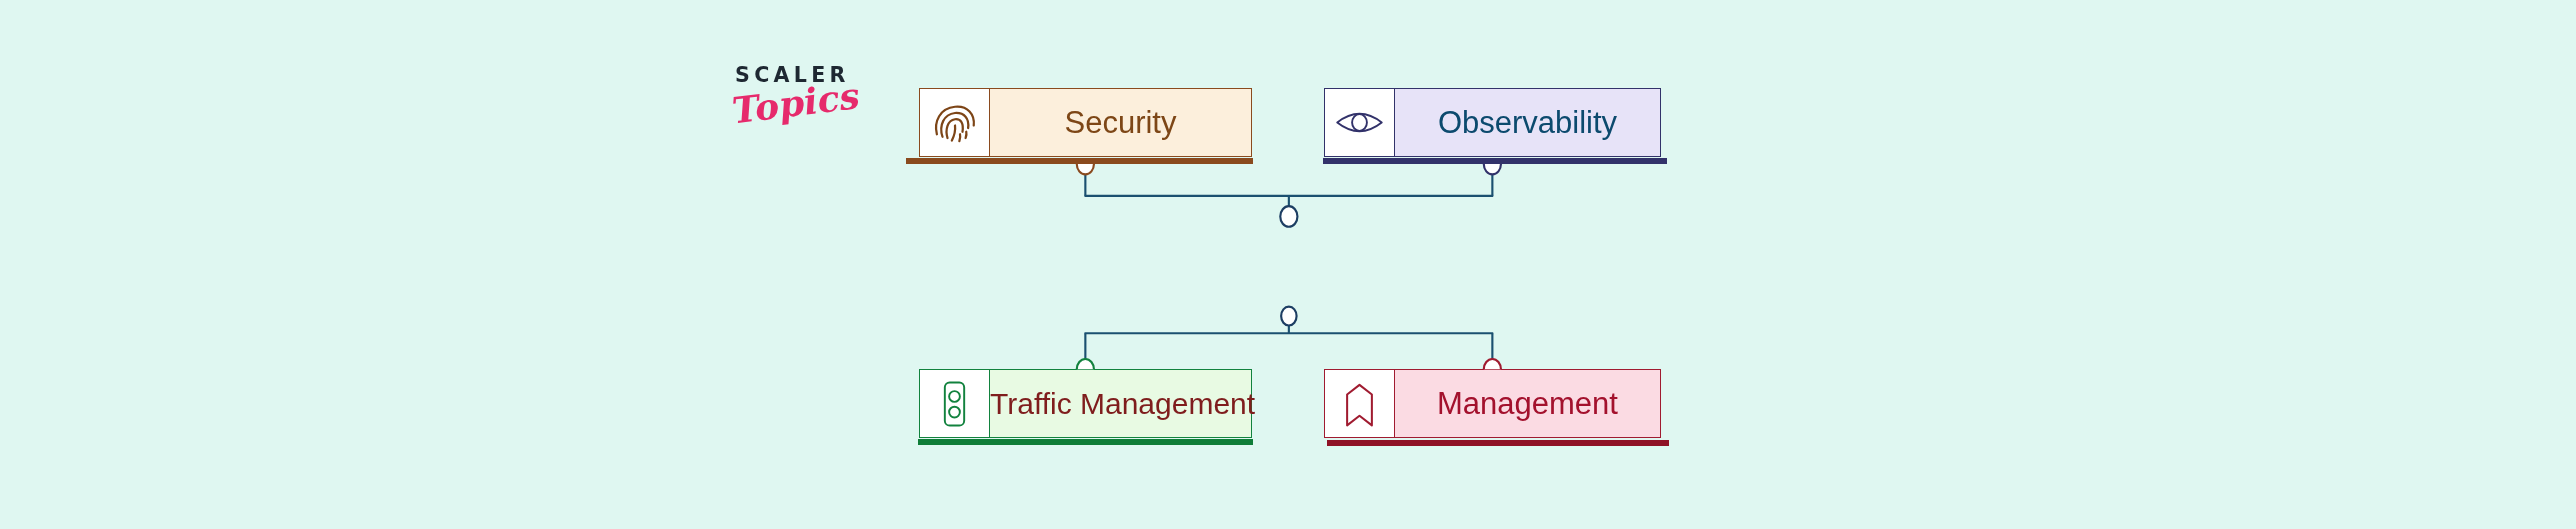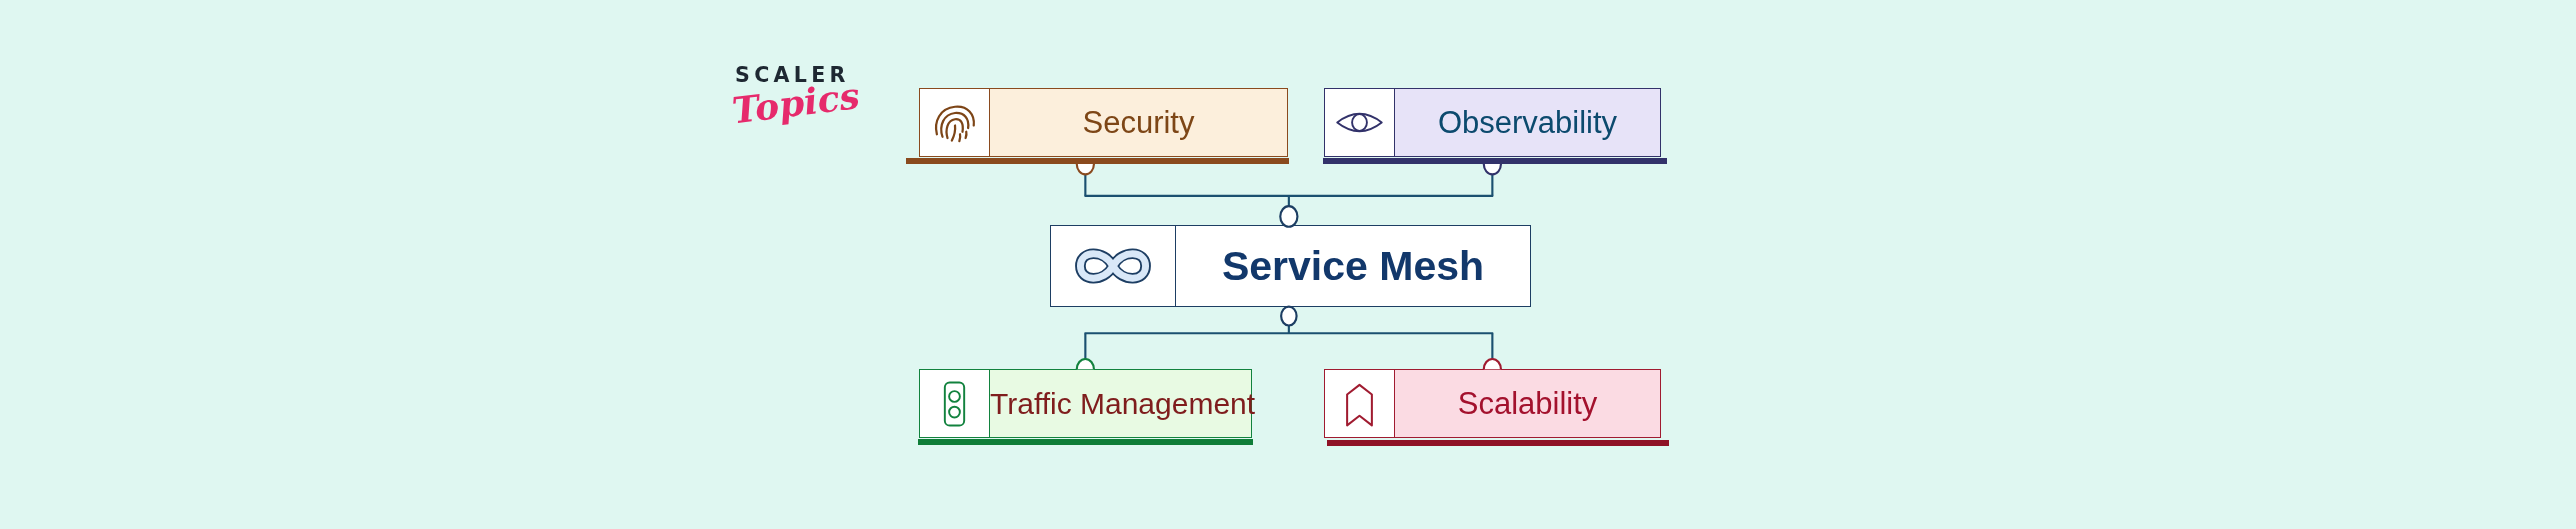--- a/index.html
+++ b/index.html
@@ -38,21 +38,21 @@
   }
   .node .label{
     flex:1;display:flex;align-items:center;justify-content:center;
     font-size:31px;white-space:nowrap;
   }
   .node::after{ 
     content:"";position:absolute;height:6px;bottom:-7.7px;
   }
 
   
-  .security{left:919px;top:88px;width:369px;height:69px;
+  .security{left:919px;top:88px;width:333px;height:69px;
     background:#fcefdc;border-color:#8a4a1e;}
   .security .iconbox{border-right-color:#8a4a1e;}
   .security .label{color:#7d4616;}
   .security::after{background:#8a4a1e;left:-13.7px;right:-1.7px;}
 
   
   .observability{left:1324px;top:88px;width:337px;height:69px;
     background:#e7e3f8;border-color:#32326a;}
   .observability .iconbox{border-right-color:#32326a;}
   .observability .label{color:#0c4a6e;}
@@ -109,48 +109,39 @@
   <div class="node observability">
     <div class="iconbox">
       <svg width="53" height="39" viewBox="0 0 100 70" fill="none" stroke="#32326a" stroke-width="3.6" stroke-linejoin="round">
         <path d="M8,35 Q50,2 92,35 Q50,68 8,35 Z"></path>
         <ellipse cx="50" cy="35" rx="14" ry="16"></ellipse>
       </svg>
     </div>
     <div class="label">Observability</div>
   </div>
 
-  <div class="node service-mesh">
-    <div class="iconbox">
-      <svg width="94" height="62" viewBox="0 0 150 90" fill="none">
-        <path d="M75,45 C60,18 23,20 23,45 C23,70 60,72 75,45 C90,18 127,20 127,45 C127,70 90,72 75,45 Z" stroke="#1d3e63" stroke-width="17"></path>
-        <path d="M75,45 C60,18 23,20 23,45 C23,70 60,72 75,45 C90,18 127,20 127,45 C127,70 90,72 75,45 Z" stroke="#d9e8f8" stroke-width="11"></path>
-      </svg>
-    </div>
-    <div class="label">Service Mesh</div>
-  </div>
 
   <div class="node traffic">
     <div class="iconbox">
       <svg width="43" height="50" viewBox="0 0 80 90" fill="none" stroke="#12823e" stroke-width="3.6">
         <rect x="22" y="5" width="36" height="80" rx="9"></rect>
         <circle cx="40" cy="31" r="10"></circle>
         <circle cx="40" cy="60" r="10"></circle>
       </svg>
     </div>
     <div class="label">Traffic Management</div>
   </div>
 
   <div class="node scalability">
     <div class="iconbox">
       <svg width="45" height="52" viewBox="0 0 80 90" fill="none" stroke="#a01b30" stroke-width="3.6" stroke-linejoin="round">
         <path d="M18,28 L40,11 L62,28 L62,83 L40,66 L18,83 Z"></path>
       </svg>
     </div>
-    <div class="label">Scalability</div>
+    <div class="label">Management</div>
   </div>
 
   <svg class="connectors" width="2576" height="530" viewBox="0 0 3000 617">
     <g stroke="#1b5070" stroke-width="2.5" fill="none">
       <path d="M1264,203 V228"></path>
       <path d="M1738,203 V228"></path>
       <path d="M1263,228 H1739"></path>
       <path d="M1501,228 V241"></path>
       <path d="M1501,378 V388"></path>
       <path d="M1263,388 H1739"></path>

